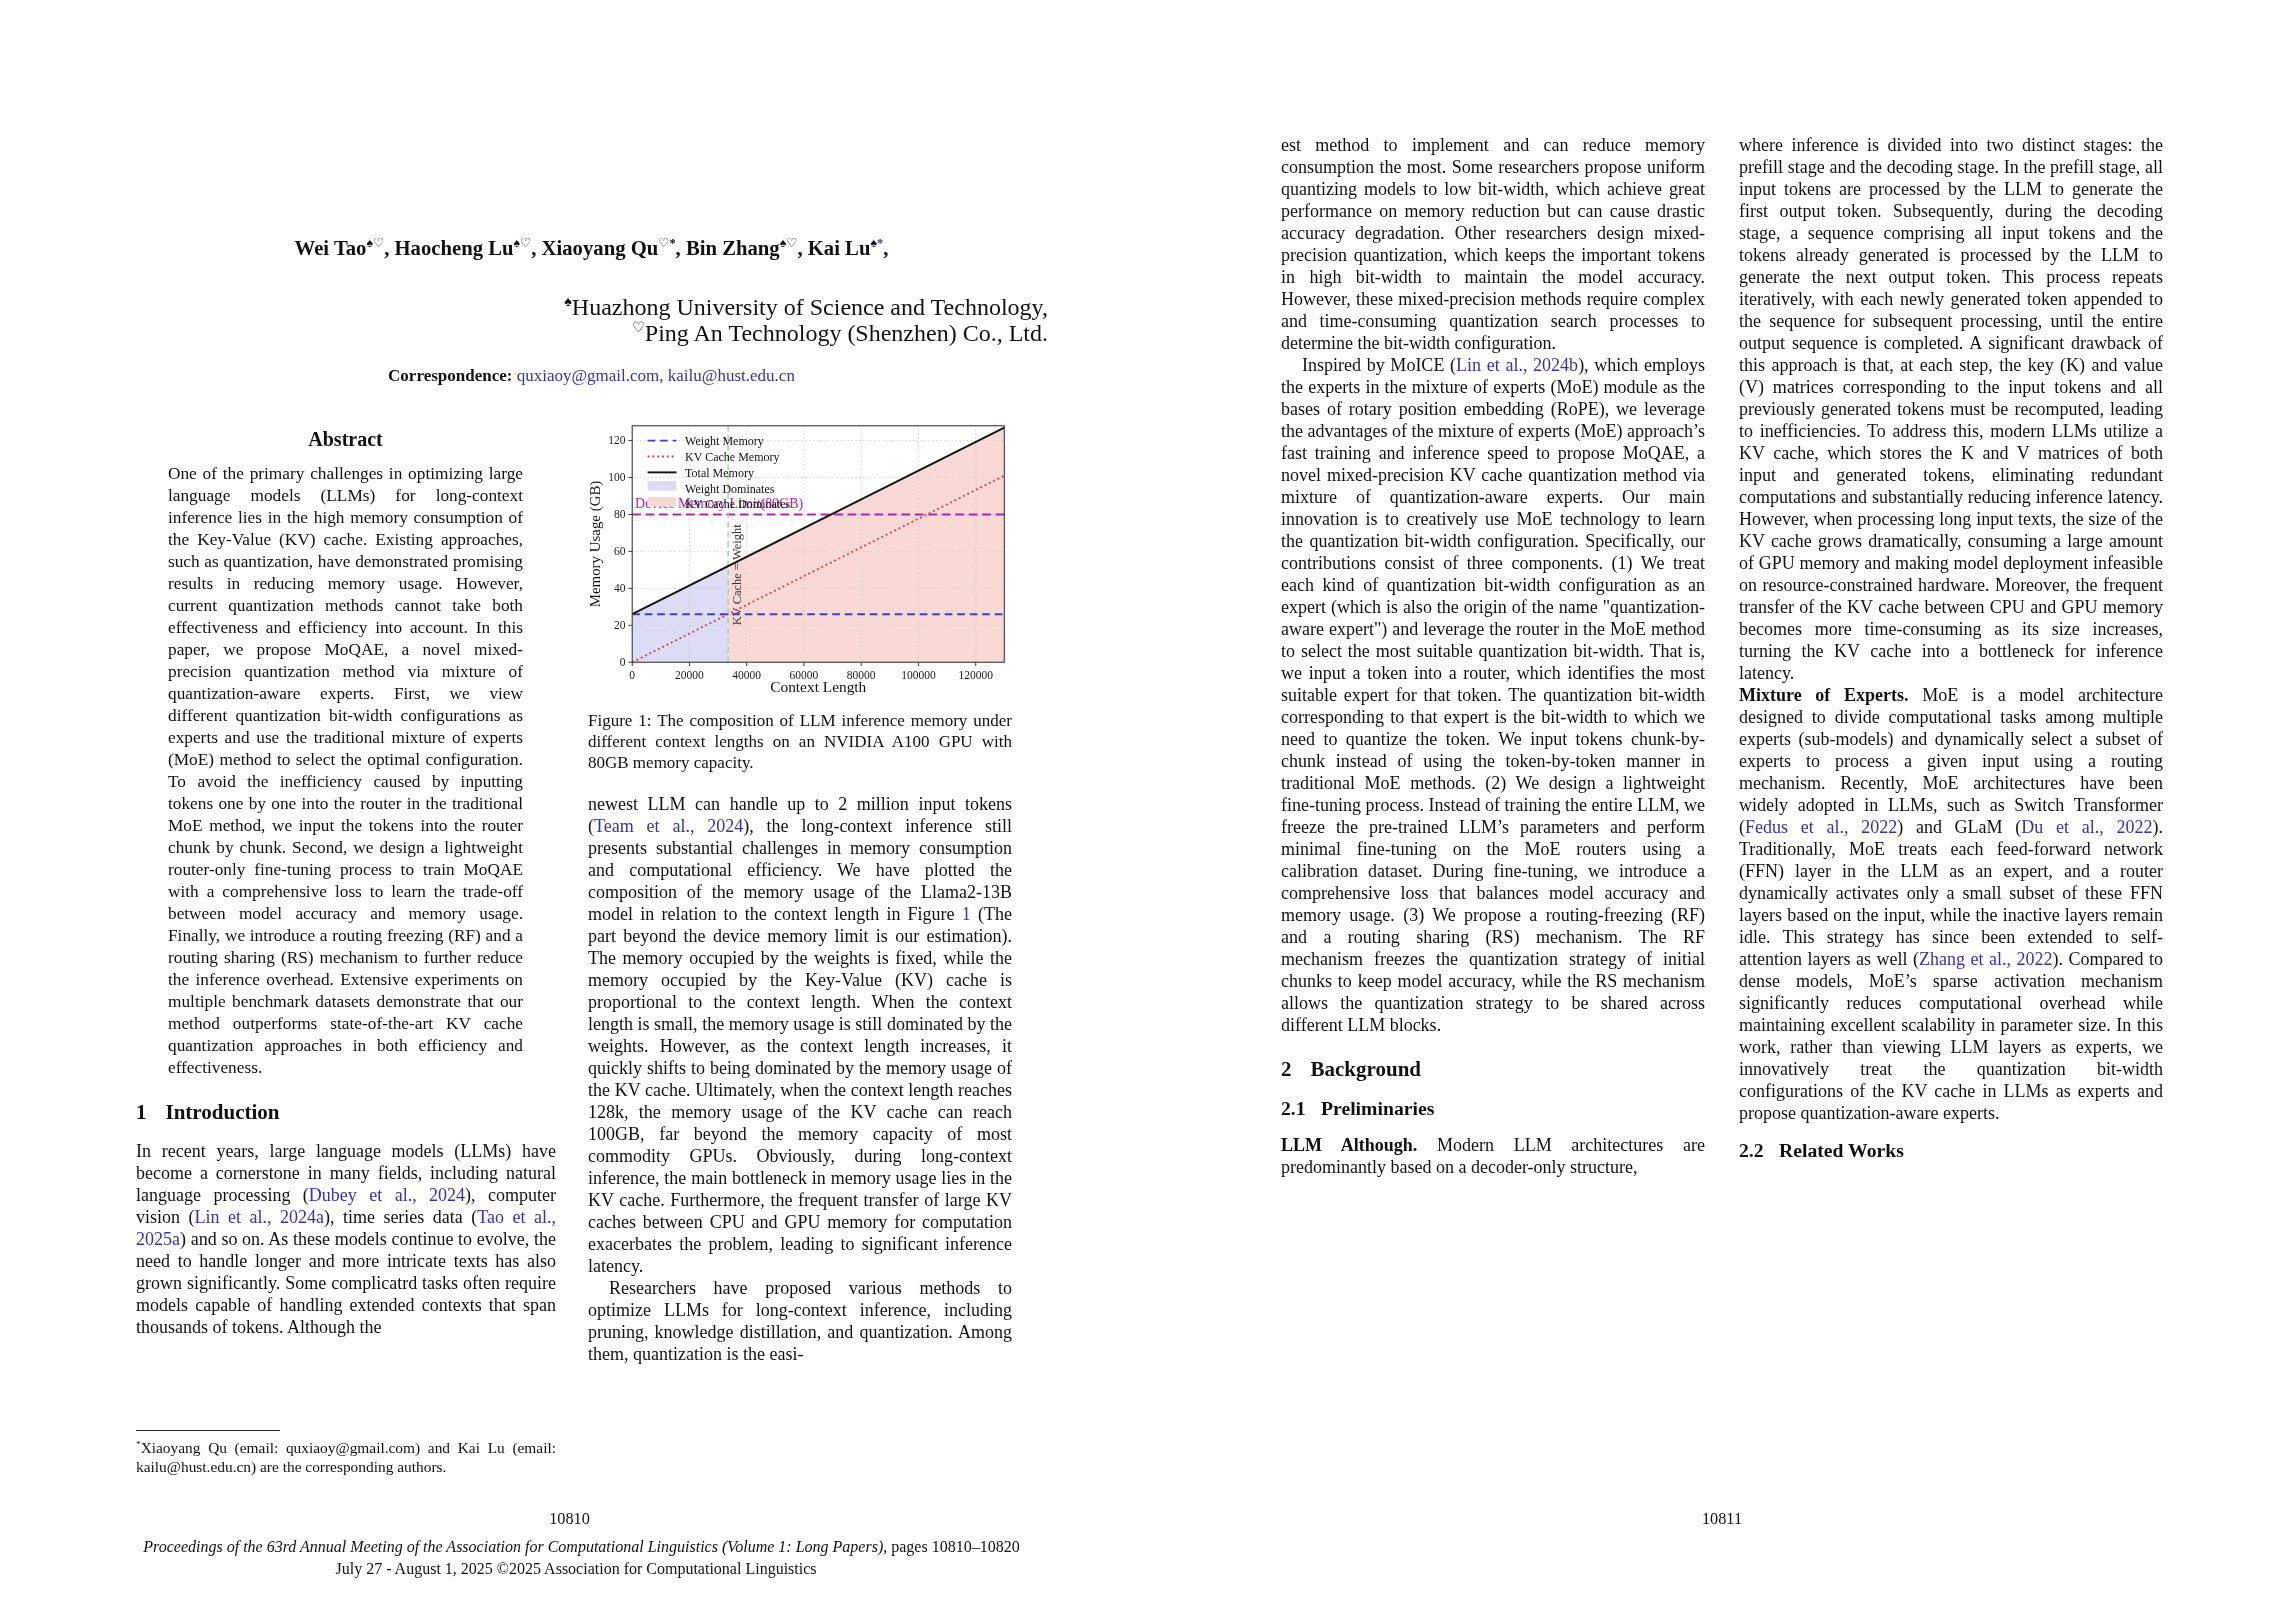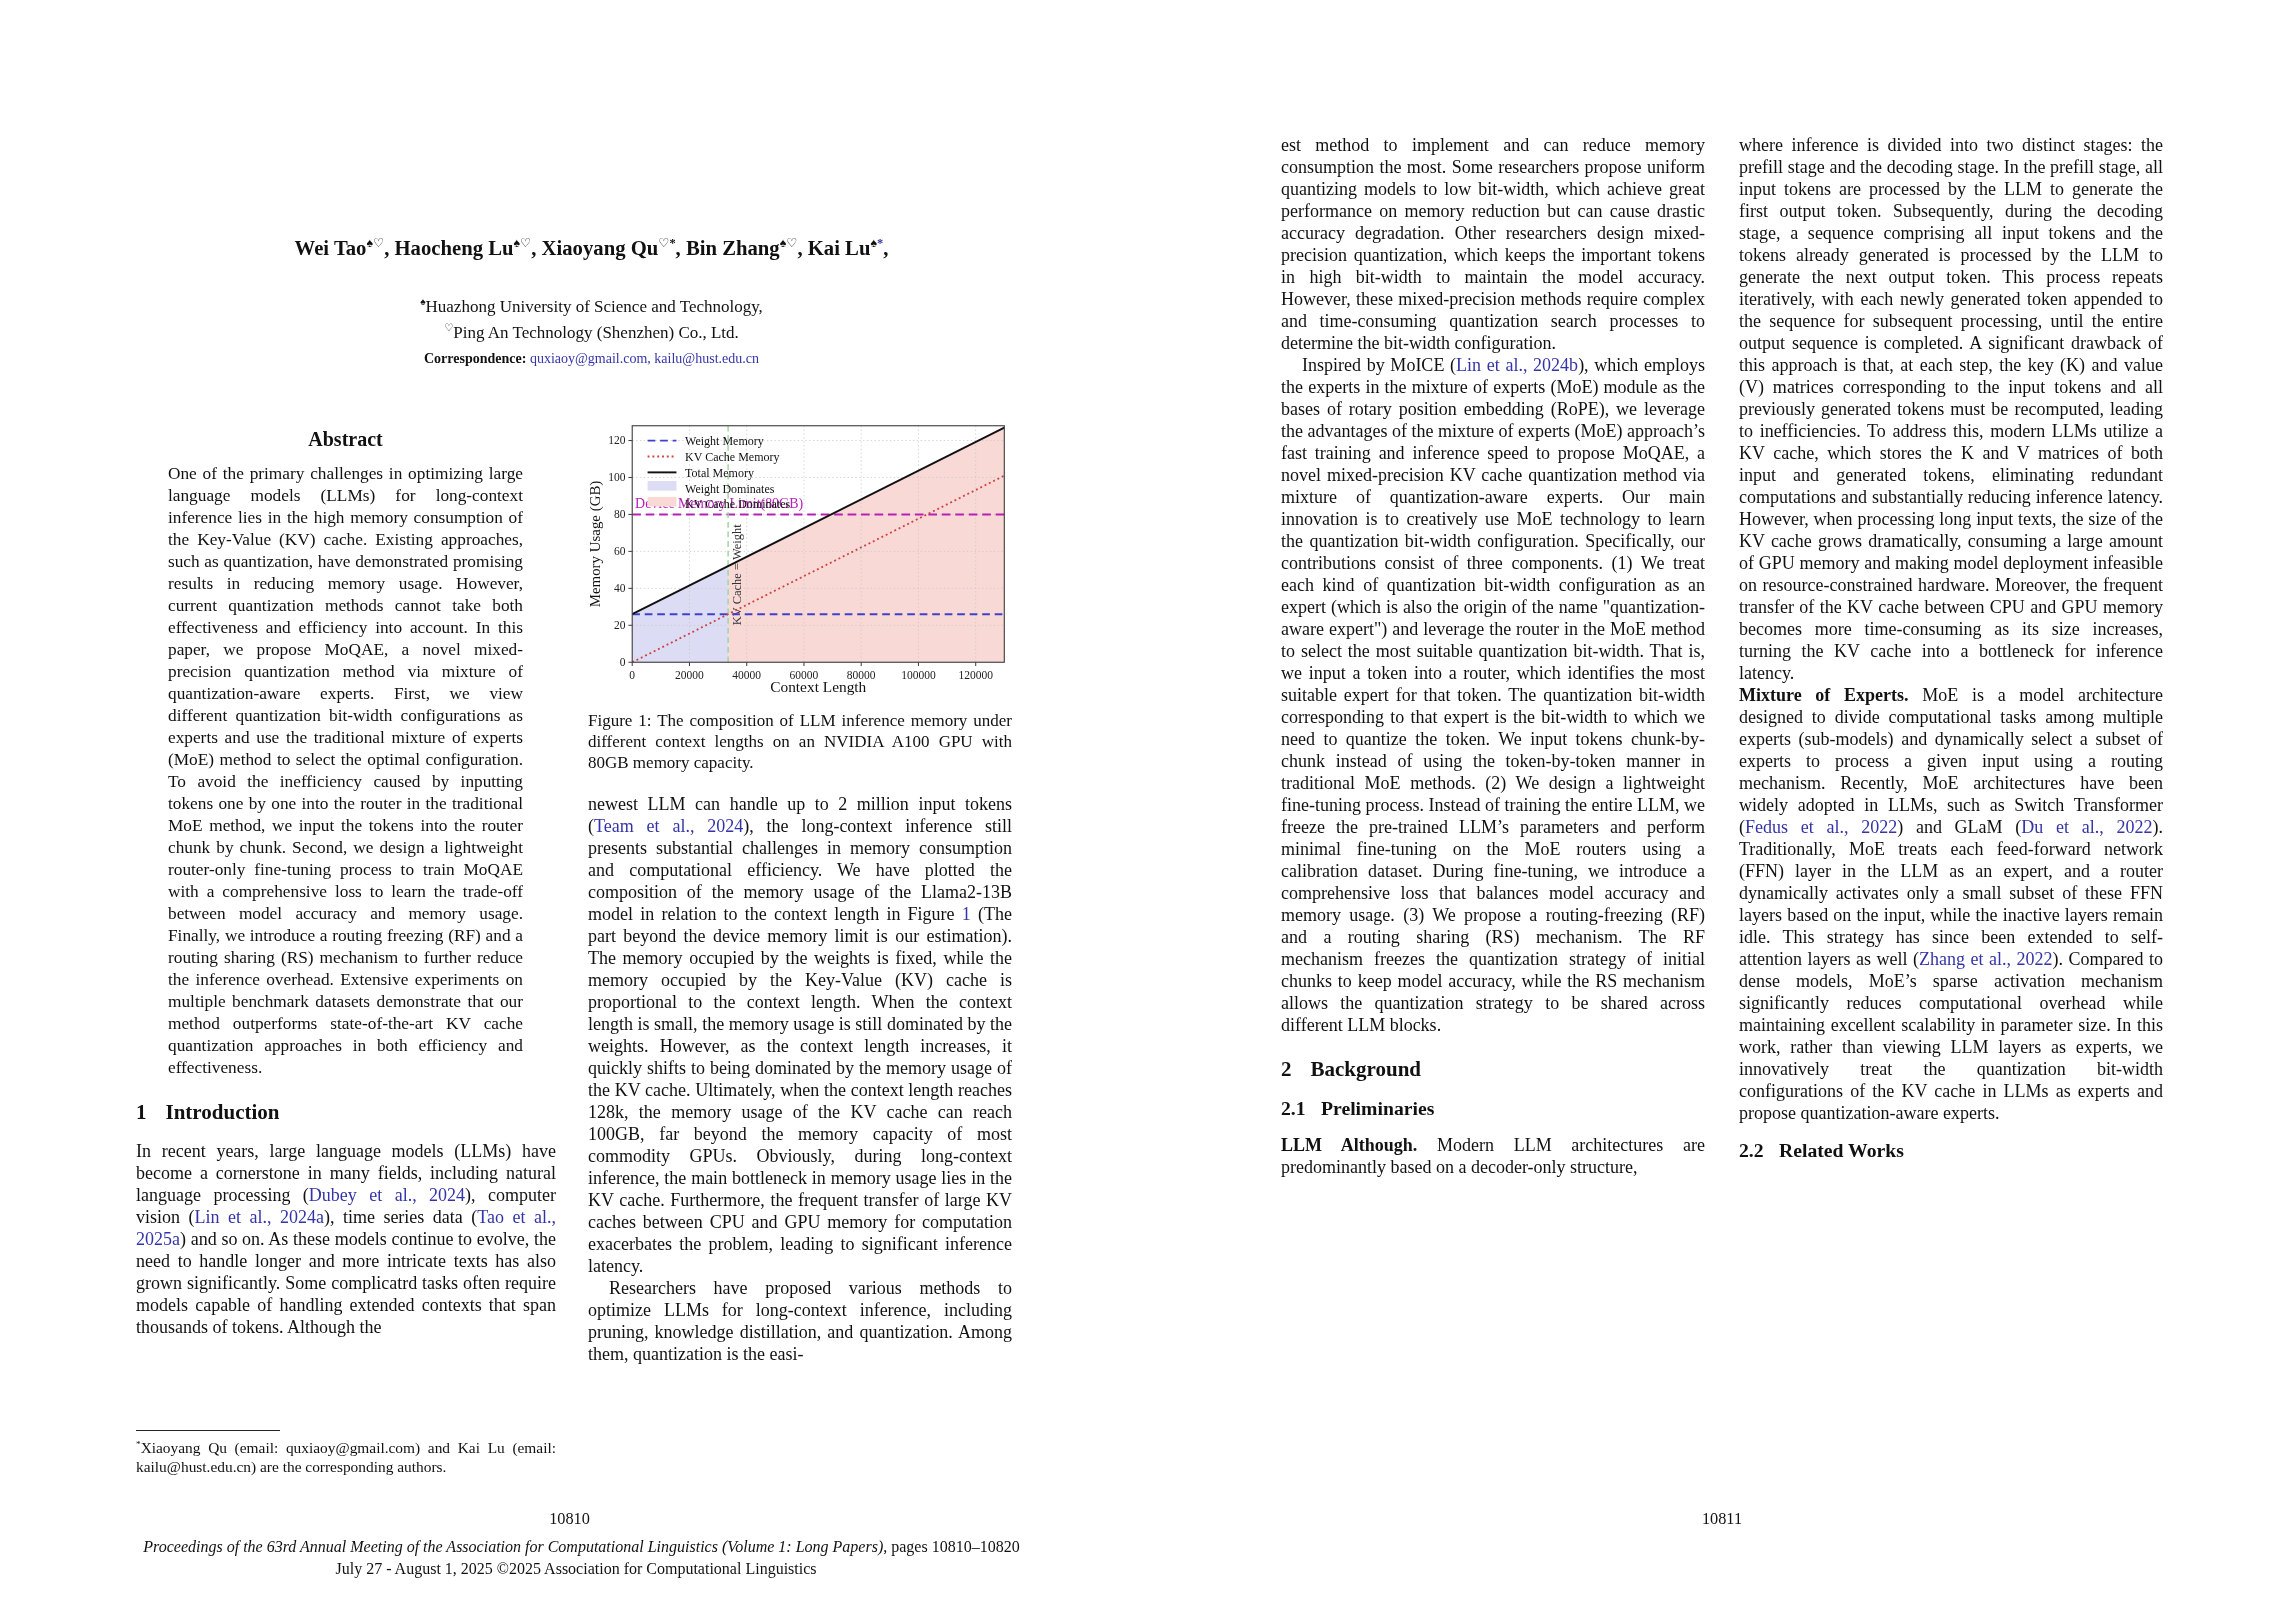--- a/index.html
+++ b/index.html
@@ -7,22 +7,22 @@
           font-family:"Liberation Serif","DejaVu Serif",serif;color:#111;}
   .abs{position:absolute;}
   p{margin:0;}
   .center{text-align:center;}
   .lnk{color:#3434a8;}
   .bld{font-weight:bold;}
   .itl{font-style:italic;margin-left:11px;}
   .sup{vertical-align:super;font-size:0.6em;line-height:0;}
   .title{left:135px;top:144px;width:913px;font-size:26px;font-weight:bold;line-height:34px;}
   .authors{left:135px;top:233px;width:913px;font-size:20.7px;font-weight:bold;line-height:30px;}
-  .affils{left:135px;top:294px;width:913px;font-size:17px;line-height:26px;}
-  .corresp{left:135px;top:351px;width:913px;font-size:14px;}
+  .affils{left:135px;top:294px;width:913px;font-size:24px;line-height:26px;text-align:right;}
+  .corresp{left:135px;top:366px;width:913px;font-size:17px;}
   .col{position:absolute;overflow:hidden;}
   .col-p1-left{left:136px;top:427px;width:420px;height:1005px;}
   .col-p1-right{left:588px;top:416px;width:424px;height:1080px;}
   .col-p2-left{left:1281px;top:134px;width:424px;height:1358px;}
   .col-p2-right{left:1739px;top:134px;width:424px;height:1358px;}
   .abshead{margin:0 33px 11.5px 32px;text-align:center;font-weight:bold;font-size:20px;line-height:24px;}
   .absbody{margin:0 33px 0 32px;font-size:17.3px;line-height:22px;text-align:justify;}
   .bodytext{font-size:18px;line-height:22px;text-align:justify;}
   .indent{text-indent:21px;}
   h2.sec{margin:21px 0 15.4px 0;font-size:21px;line-height:25px;font-weight:bold;}

